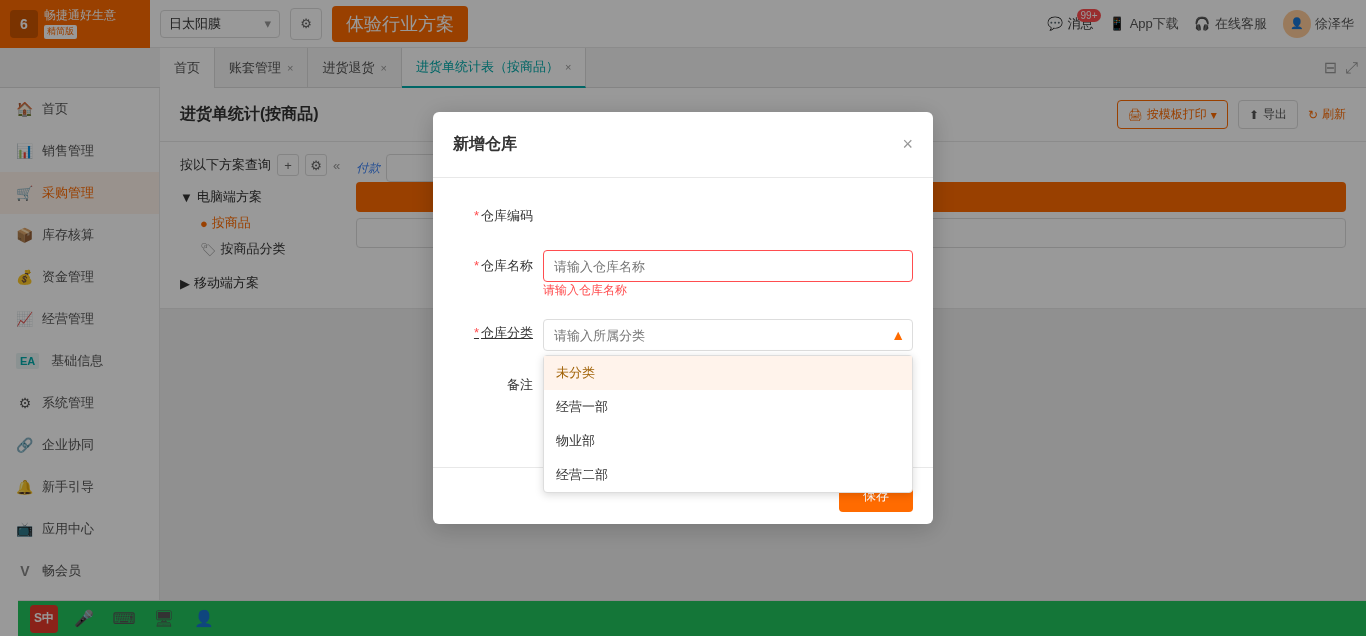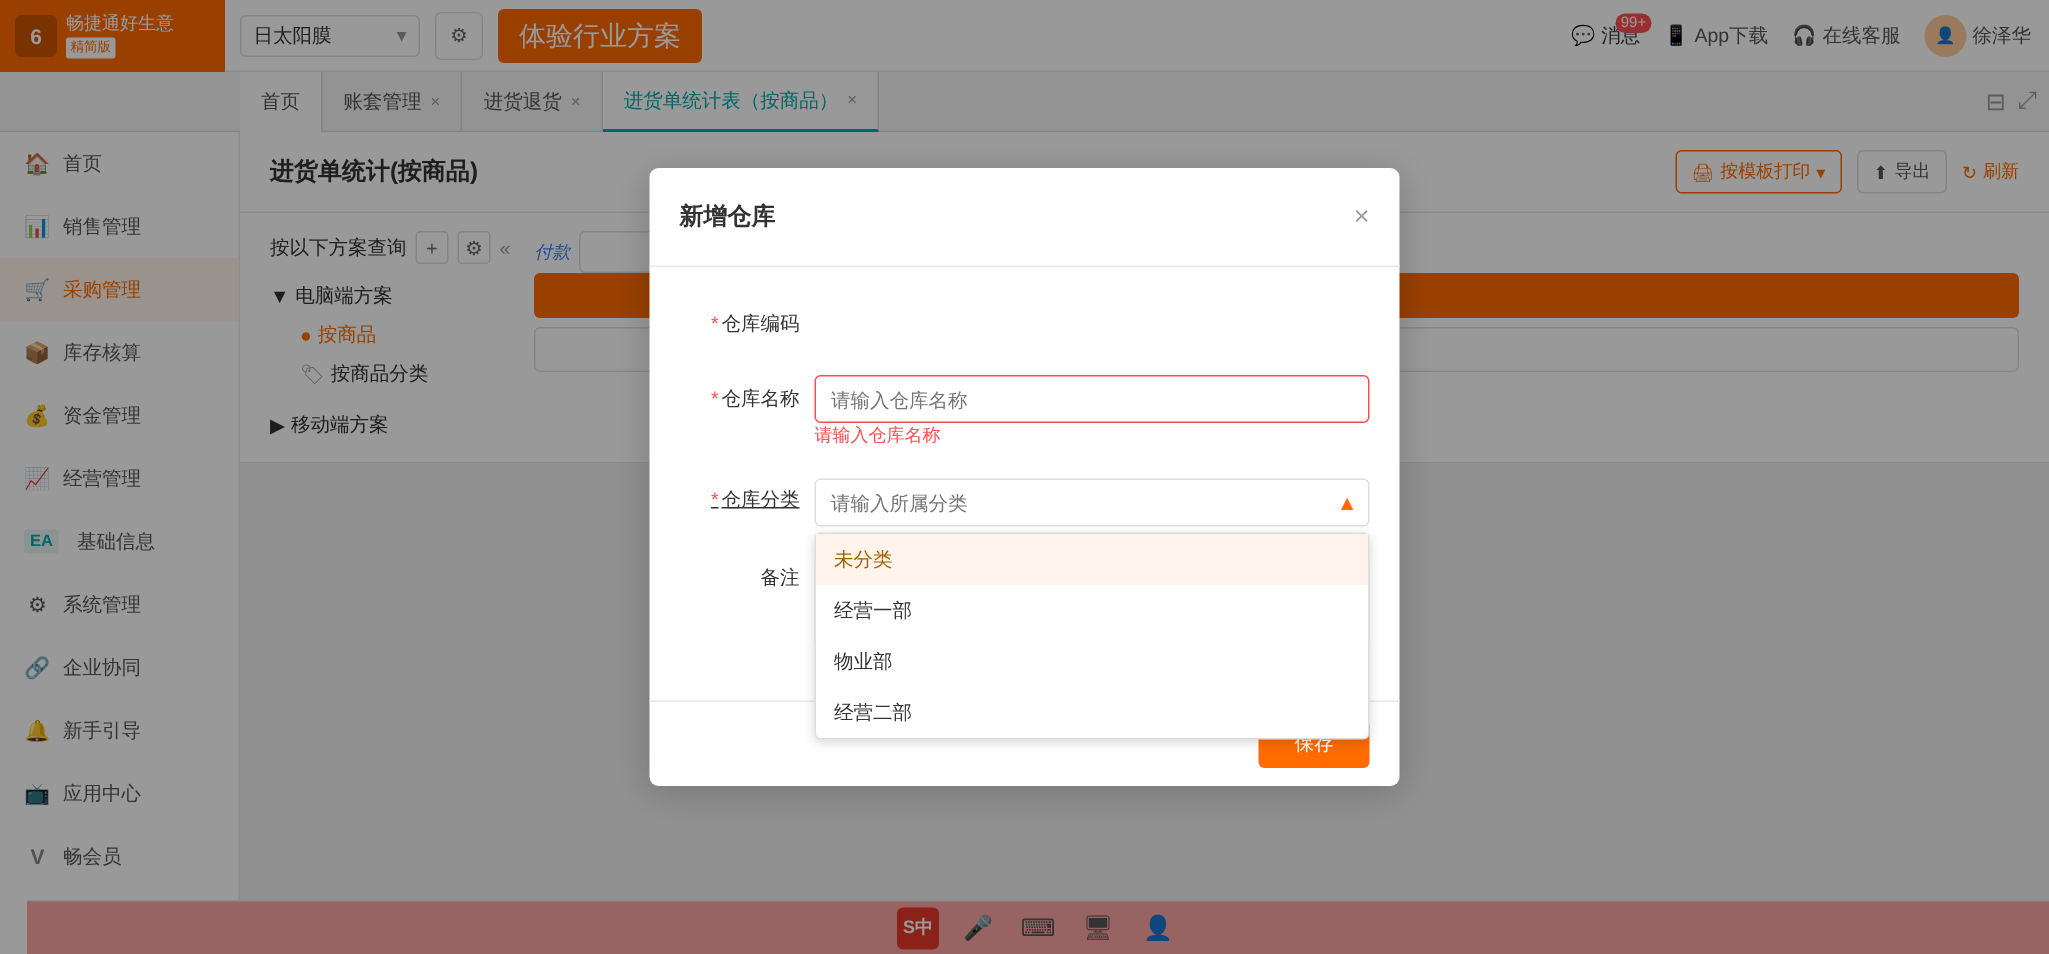--- a/index.html
+++ b/index.html
@@ -94,21 +94,21 @@
     .form-select-input { width: 100%; border: 1px solid #ddd; border-radius: 4px; padding: 4px 30px 4px 10px; font-size: 13px; height: 32px; outline: none; appearance: none; background: #fff; }
     .select-arrow { position: absolute; right: 8px; top: 50%; transform: translateY(-50%); color: #ff6b00; cursor: pointer; font-size: 14px; }
     .dropdown-list { position: absolute; left: 0; top: 36px; width: 100%; background: #fff; border: 1px solid #ddd; border-radius: 4px; box-shadow: 0 2px 8px rgba(0,0,0,0.15); z-index: 200; }
     .dropdown-item { padding: 8px 12px; cursor: pointer; font-size: 13px; color: #333; }
     .dropdown-item.active { background: #fff3eb; color: #a16207; }
     .textarea-control { flex: 1; border: 1px solid #ddd; border-radius: 4px; padding: 6px 10px; font-size: 13px; height: 60px; outline: none; resize: none; }
     .modal-footer { padding: 12px 20px; border-top: 1px solid #e8e8e8; display: flex; justify-content: flex-end; gap: 10px; }
     .btn-save { background: #ff6b00; color: #fff; border: none; border-radius: 4px; padding: 7px 24px; cursor: pointer; font-size: 13px; }
 
     
-    .bottom-bar { position: fixed; bottom: 0; left: 0; right: 0; height: 36px; background: #fca5a5; border-top: 1px solid #e8e8e8; display: flex; align-items: center; justify-content: center; padding: 0 12px; gap: 12px; z-index: 10; margin-left: 18px; }
+    .bottom-bar { position: fixed; bottom: 0; left: 0; right: 0; height: 36px; background: #22c55e; border-top: 1px solid #e8e8e8; display: flex; align-items: center; justify-content: flex-start; padding: 0 12px; gap: 12px; z-index: 10; margin-left: 18px; }
     .bottom-icon { width: 28px; height: 28px; display: flex; align-items: center; justify-content: center; cursor: pointer; color: #555; font-size: 16px; }
 
     .notification-dot { position: relative; }
 
     
     .ea-badge { background: #e8f4f4; color: #00aaaa; font-size: 11px; padding: 2px 4px; border-radius: 2px; margin-right: 4px; font-weight: bold; }
   </style>
 </head>
 <body>
 

